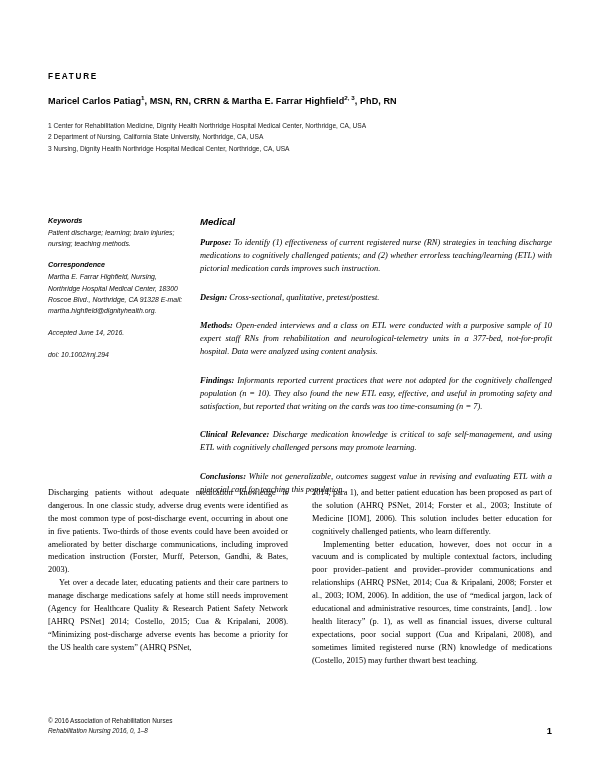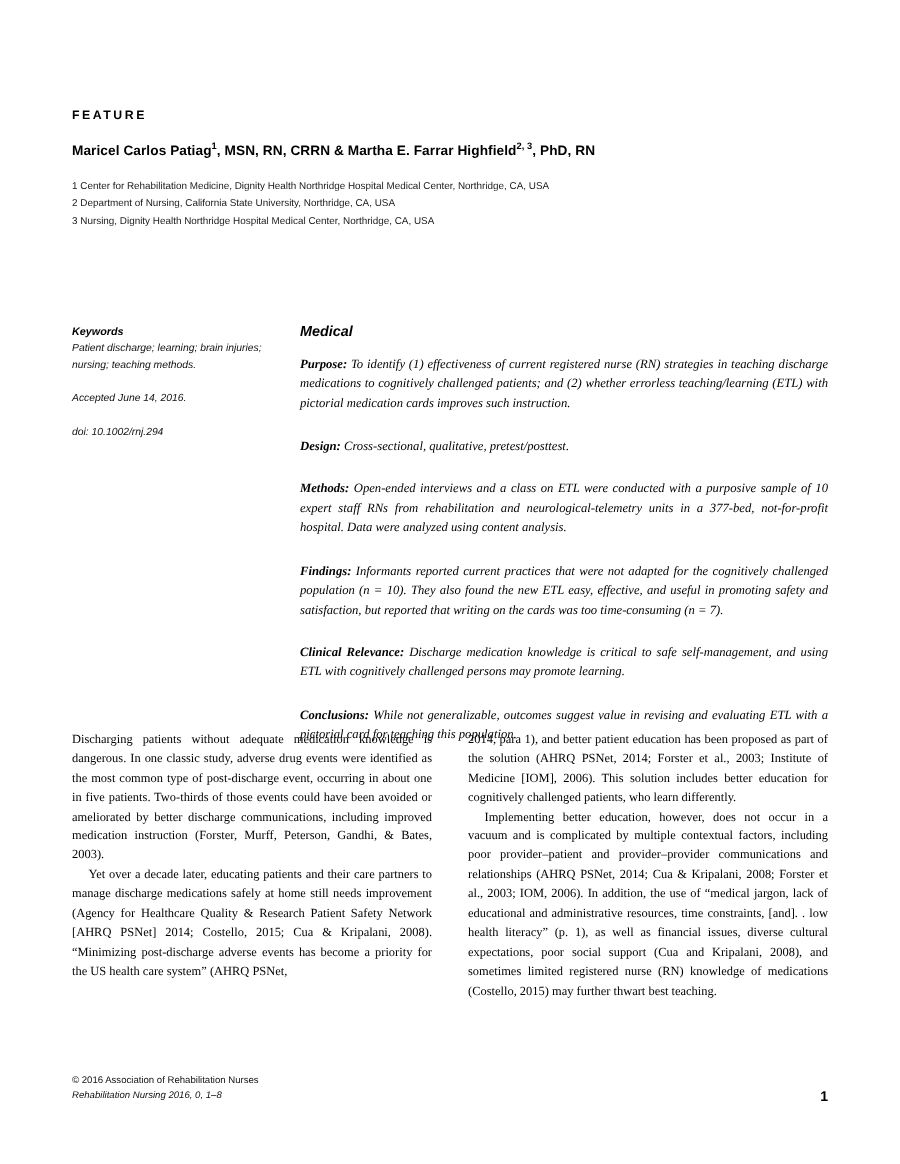--- a/index.html
+++ b/index.html
@@ -214,20 +214,24 @@
     </div>
   </div>
 
   <div class="abstract-zone">
 
     <div class="meta-sidebar">
       <div class="meta-group">
         <div class="meta-heading">Keywords</div>
         <p class="meta-text">Patient discharge; learning; brain injuries; nursing; teaching methods.</p>
       </div>
+      <div class="meta-group">
+        <div class="meta-heading">Correspondence</div>
+        <p class="meta-text">Martha E. Farrar Highfield, Nursing, Northridge Hospital Medical Center, 18300 Roscoe Blvd., Northridge, CA 91328 E-mail: martha.highfield@dignityhealth.org.</p>
+      </div>
       <p class="meta-plain">Accepted June 14, 2016.</p>
       <p class="meta-plain">doi: 10.1002/rnj.294</p>
     </div>
 
     <div class="abstract-col">
       <div class="abstract-heading">Medical</div>
 
       <p class="abstract-para"><b>Purpose:</b><span> To identify (1) effectiveness of current registered nurse (RN) strategies in teaching discharge medications to cognitively challenged patients; and (2) whether errorless teaching/learning (ETL) with pictorial medication cards improves such instruction.</span></p>
 
       <p class="abstract-para"><b>Design:</b><span> Cross-sectional, qualitative, pretest/posttest.</span></p>

